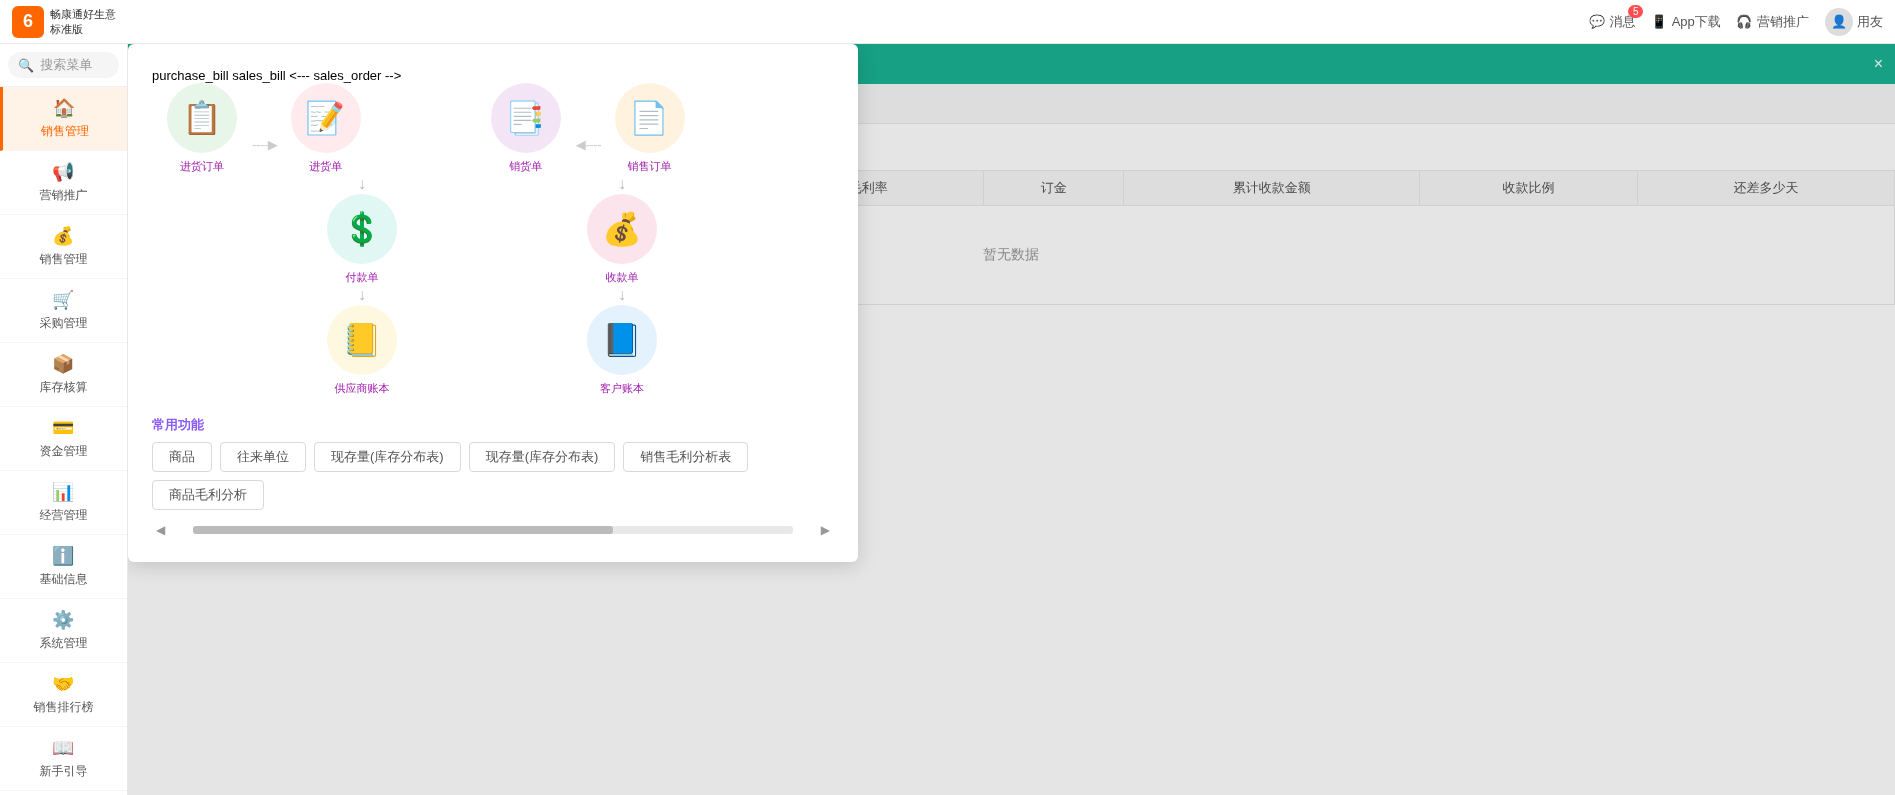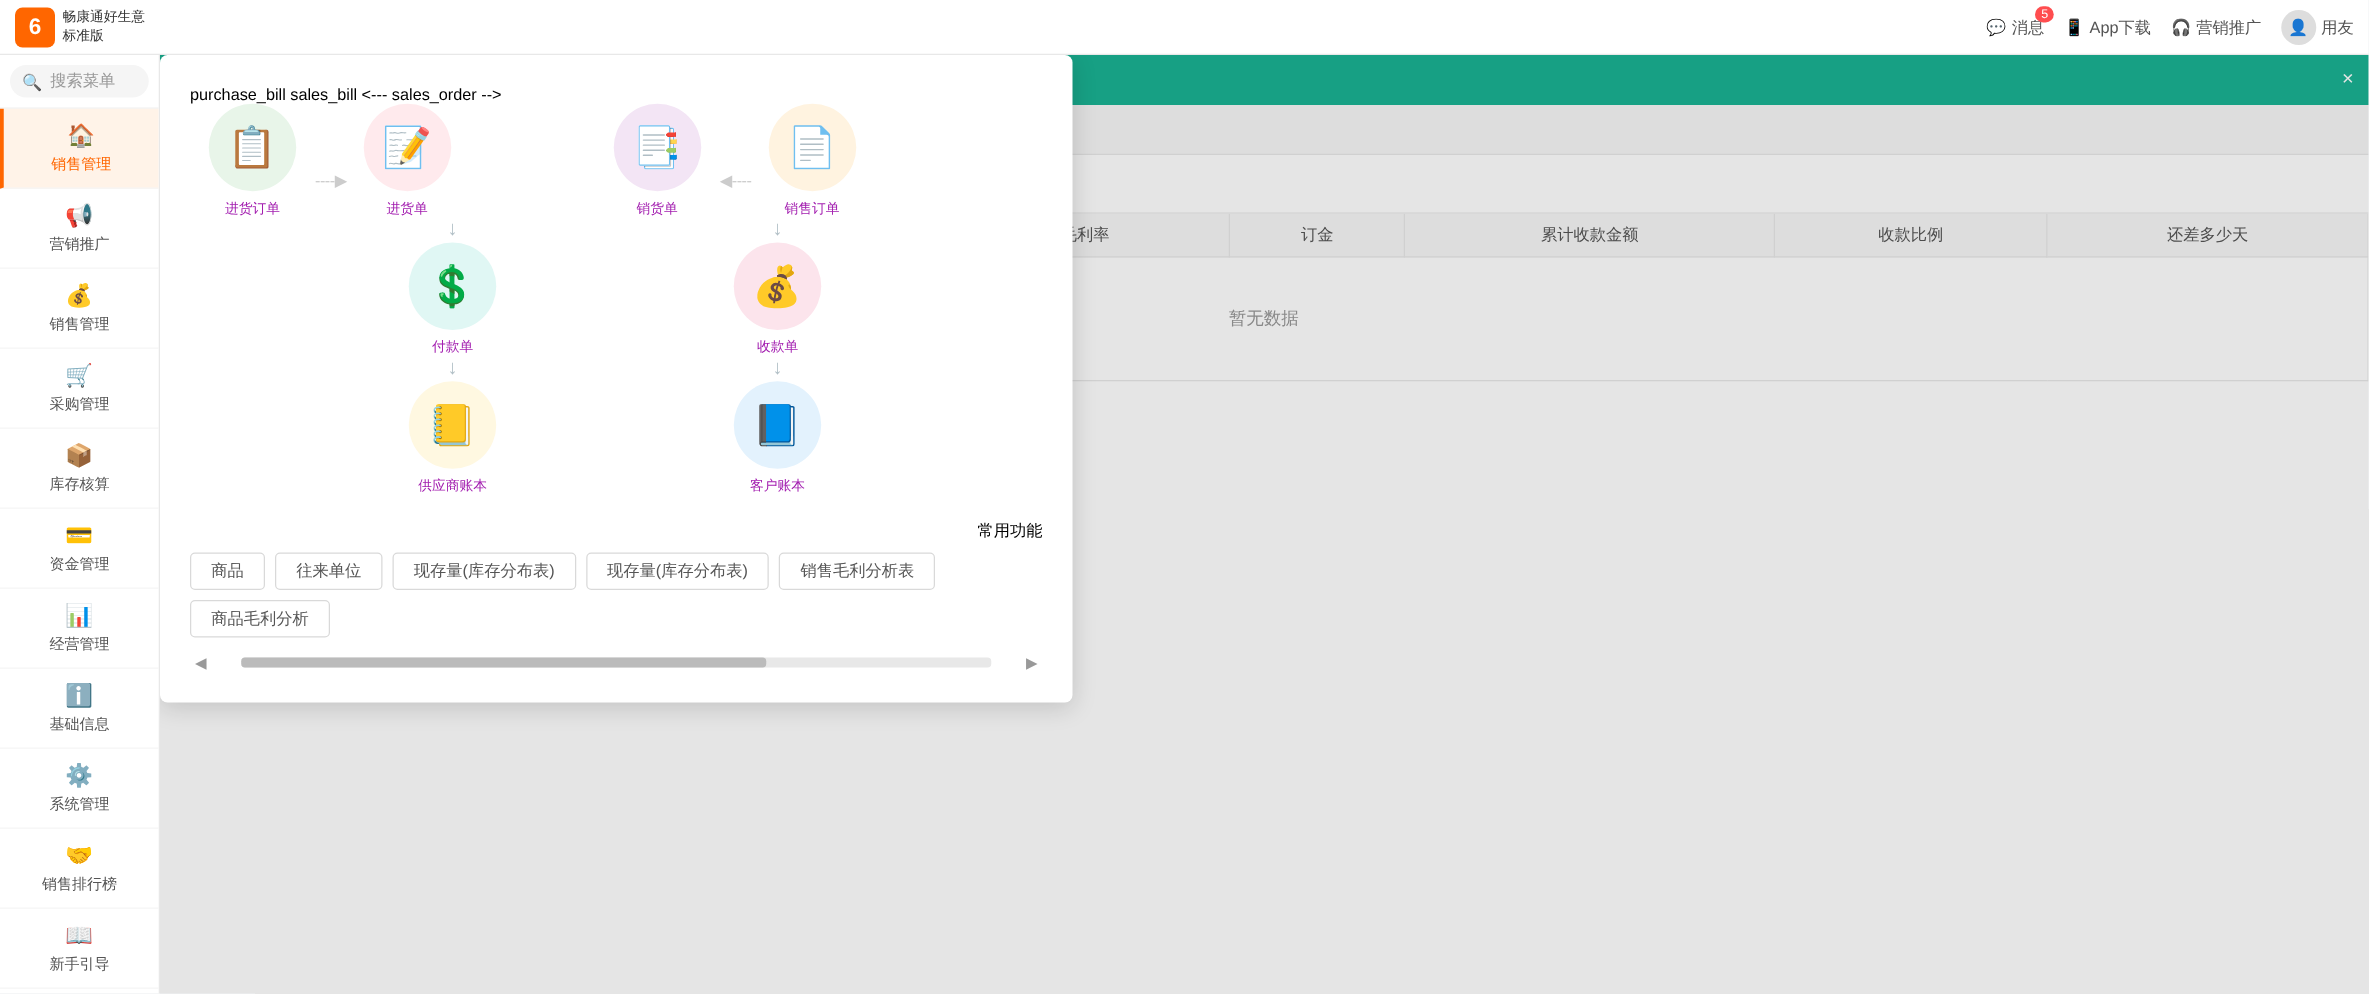--- a/index.html
+++ b/index.html
@@ -75,21 +75,21 @@
     .circle-red { background: #ffeaed; color: #e53935; }
     .circle-purple { background: #f3e5f5; color: #8e24aa; }
     .circle-orange { background: #fff3e0; color: #fb8c00; }
     .circle-teal { background: #e0f7f4; color: #00897b; }
     .circle-pink { background: #fce4ec; color: #e91e63; }
     .circle-orange2 { background: #fff8e1; color: #f57c00; }
     .circle-blue { background: #e3f2fd; color: #1e88e5; }
 
     
     .common-section { margin-top: 10px; }
-    .common-title { font-size: 13px; color: #000000; margin-bottom: 8px; font-weight: normal; text-align: right; }
+    .common-title { font-size: 13px; color: #8b5cf6; margin-bottom: 8px; font-weight: bold; }
     .common-buttons { display: flex; flex-wrap: wrap; gap: 8px; margin-bottom: 8px; }
     .common-btn { border: 1px solid #d9d9d9; background: #fff; border-radius: 4px; padding: 5px 16px; font-size: 13px; color: #555; cursor: pointer; white-space: nowrap; }
 
     
     .dialog-scroll { margin-top: 12px; overflow: hidden; }
     .scrollbar-track { background: #e8e8e8; border-radius: 3px; height: 8px; margin: 4px 20px; position: relative; }
     .scrollbar-thumb { background: #bbb; border-radius: 3px; height: 8px; width: 70%; position: absolute; left: 0; }
     .scroll-arrow { color: #999; cursor: pointer; font-size: 12px; display: inline-block; padding: 0 4px; }
   </style>
 </head>

